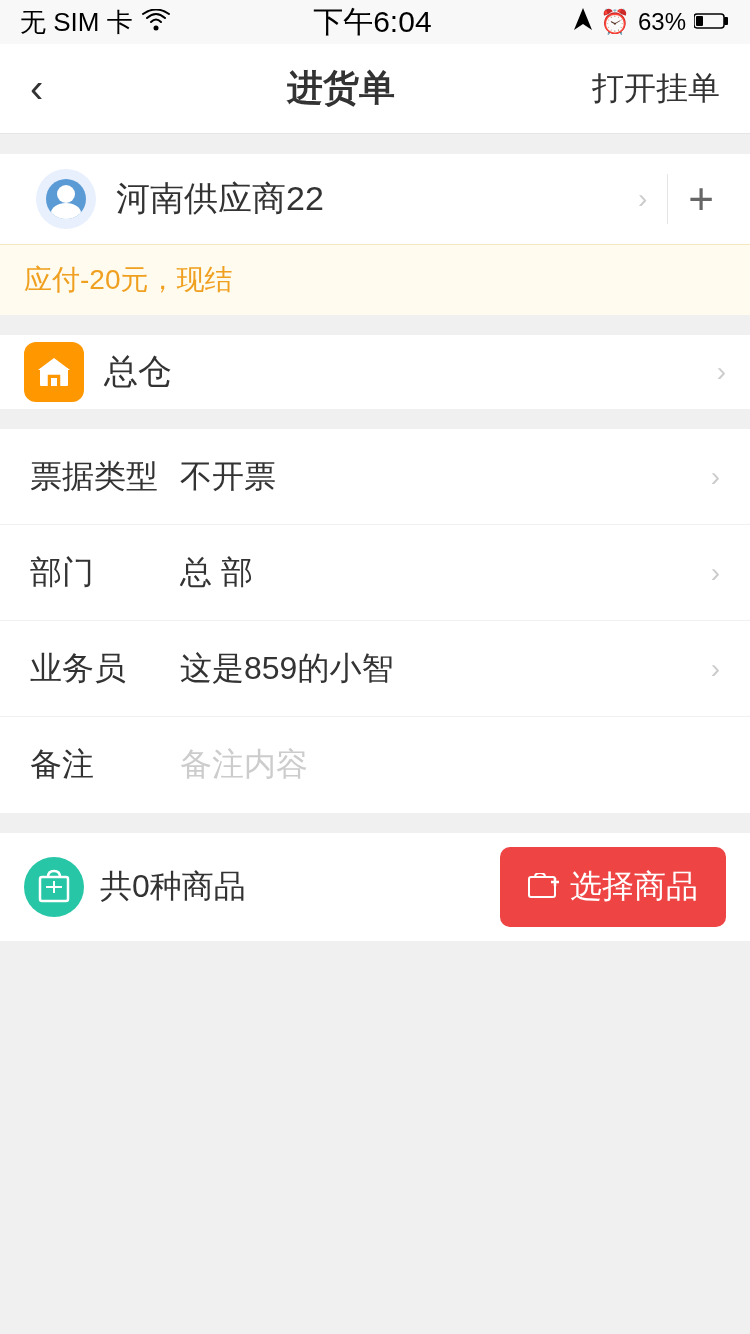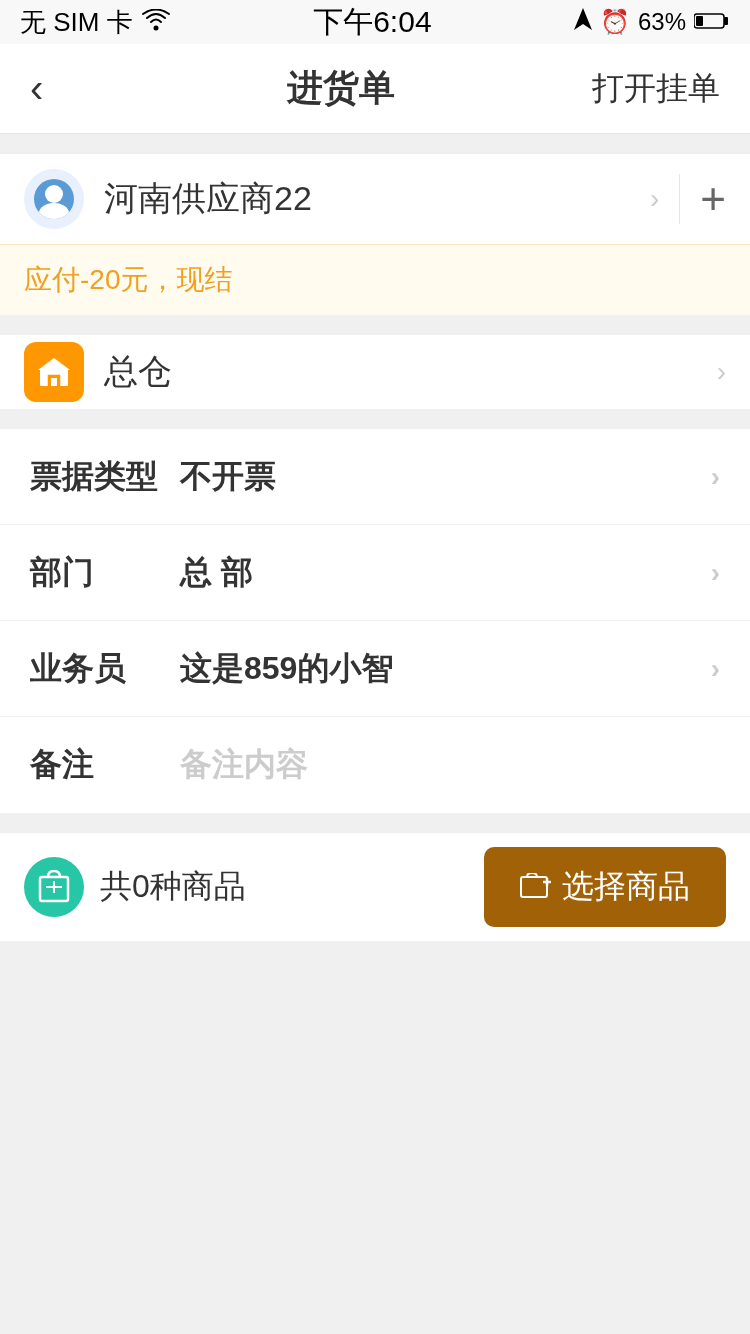--- a/index.html
+++ b/index.html
@@ -65,21 +65,21 @@
     
     .card-section {
       background: #fff;
       margin-bottom: 0;
     }
 
     
     .supplier-row {
       display: flex;
       align-items: center;
-      padding: 0 24px;
+      padding: 0 36px;
       height: 90px;
       background: #fff;
     }
     .supplier-avatar {
       width: 60px;
       height: 60px;
       border-radius: 50%;
       background: #e8f0fe;
       display: flex;
       align-items: center;
@@ -175,21 +175,20 @@
     }
     .row-arrow {
       color: #ccc;
       font-size: 28px;
     }
 
     
     .form-section {
       background: #fff;
       margin-top: 0;
-      font-weight: bold;
     }
     .form-row {
       display: flex;
       align-items: center;
       padding: 0 30px;
       min-height: 96px;
       border-bottom: 1px solid #f0f0f0;
       cursor: pointer;
     }
     .form-row:last-child {
@@ -245,25 +244,25 @@
       justify-content: center;
       margin-right: 16px;
       flex-shrink: 0;
     }
     .product-count {
       flex: 1;
       font-size: 32px;
       color: #333;
     }
     .select-product-btn {
-      background: #a16207;
+      background: #ef4444;
       color: #fff;
       border: none;
       border-radius: 10px;
-      padding: 18px 36px;
+      padding: 18px 28px;
       font-size: 32px;
       display: flex;
       align-items: center;
       gap: 10px;
       cursor: pointer;
     }
   </style>
 </head>
 <body>
 

